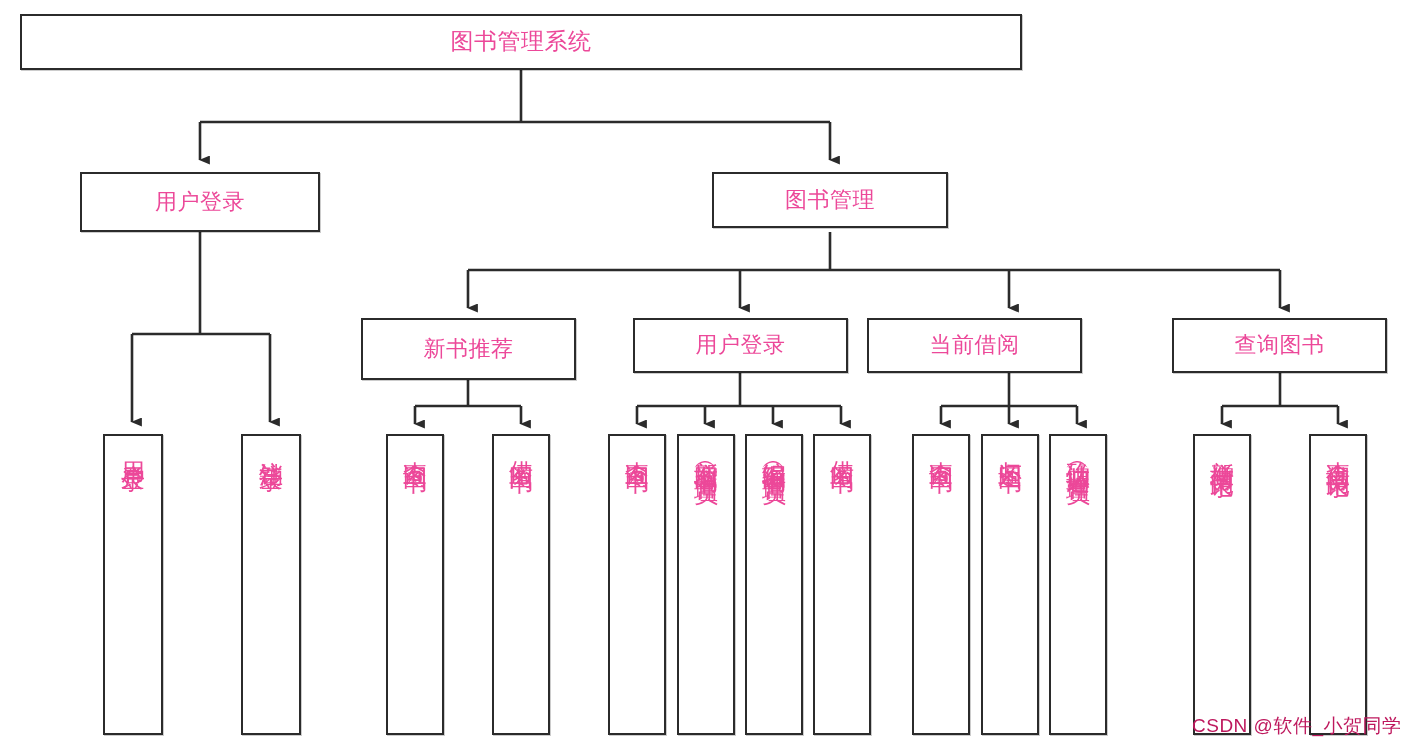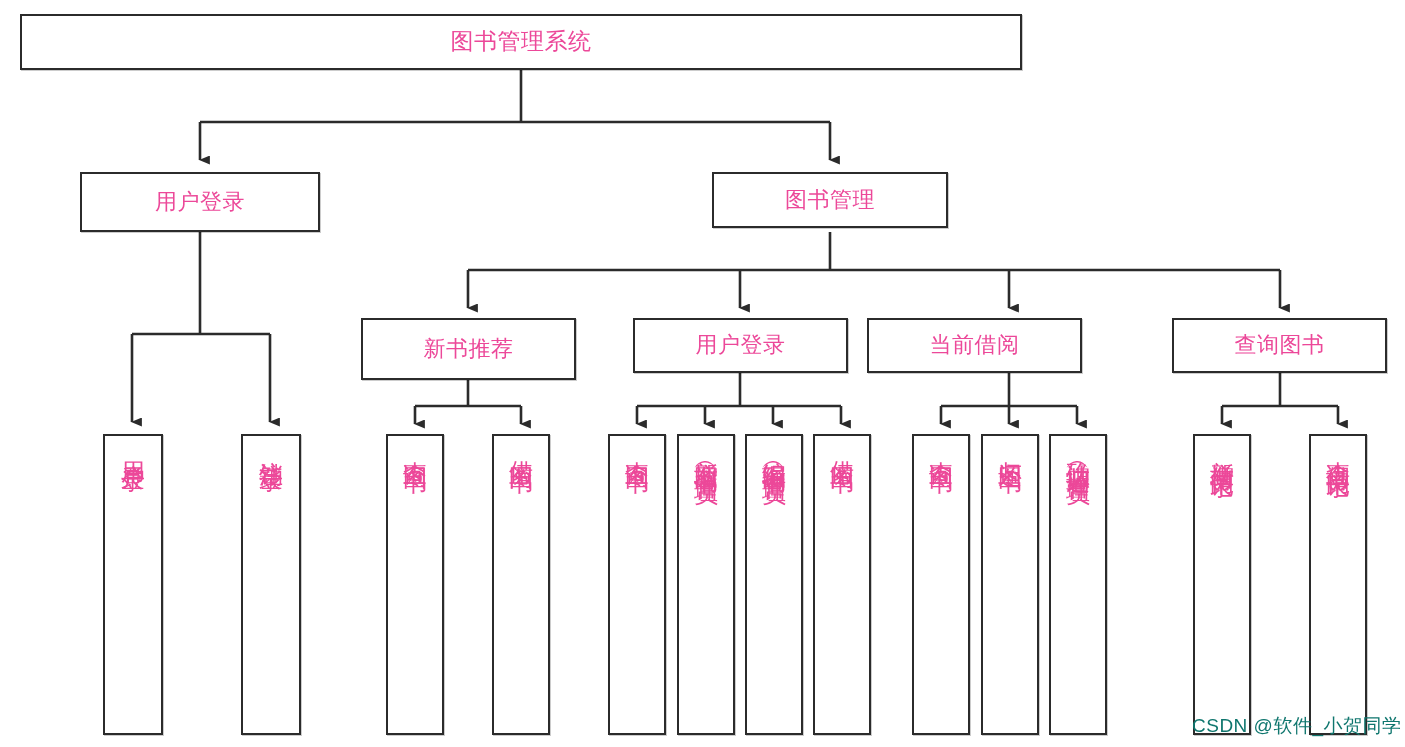--- a/index.html
+++ b/index.html
@@ -55,21 +55,21 @@
   .node.vert .lbl {
     writing-mode: vertical-rl;
     text-orientation: upright;
     font-size: 24px;
     letter-spacing: 3px;
     line-height: 1;
   }
   .watermark {
     position: absolute;
     font-size: 19px;
-    color: #0f766e;
+    color: #be185d;
     white-space: nowrap;
     letter-spacing: 0.5px;
     user-select: none;
   }
 </style>
 </head>
 <body>
 
 <div id="canvas">
 

